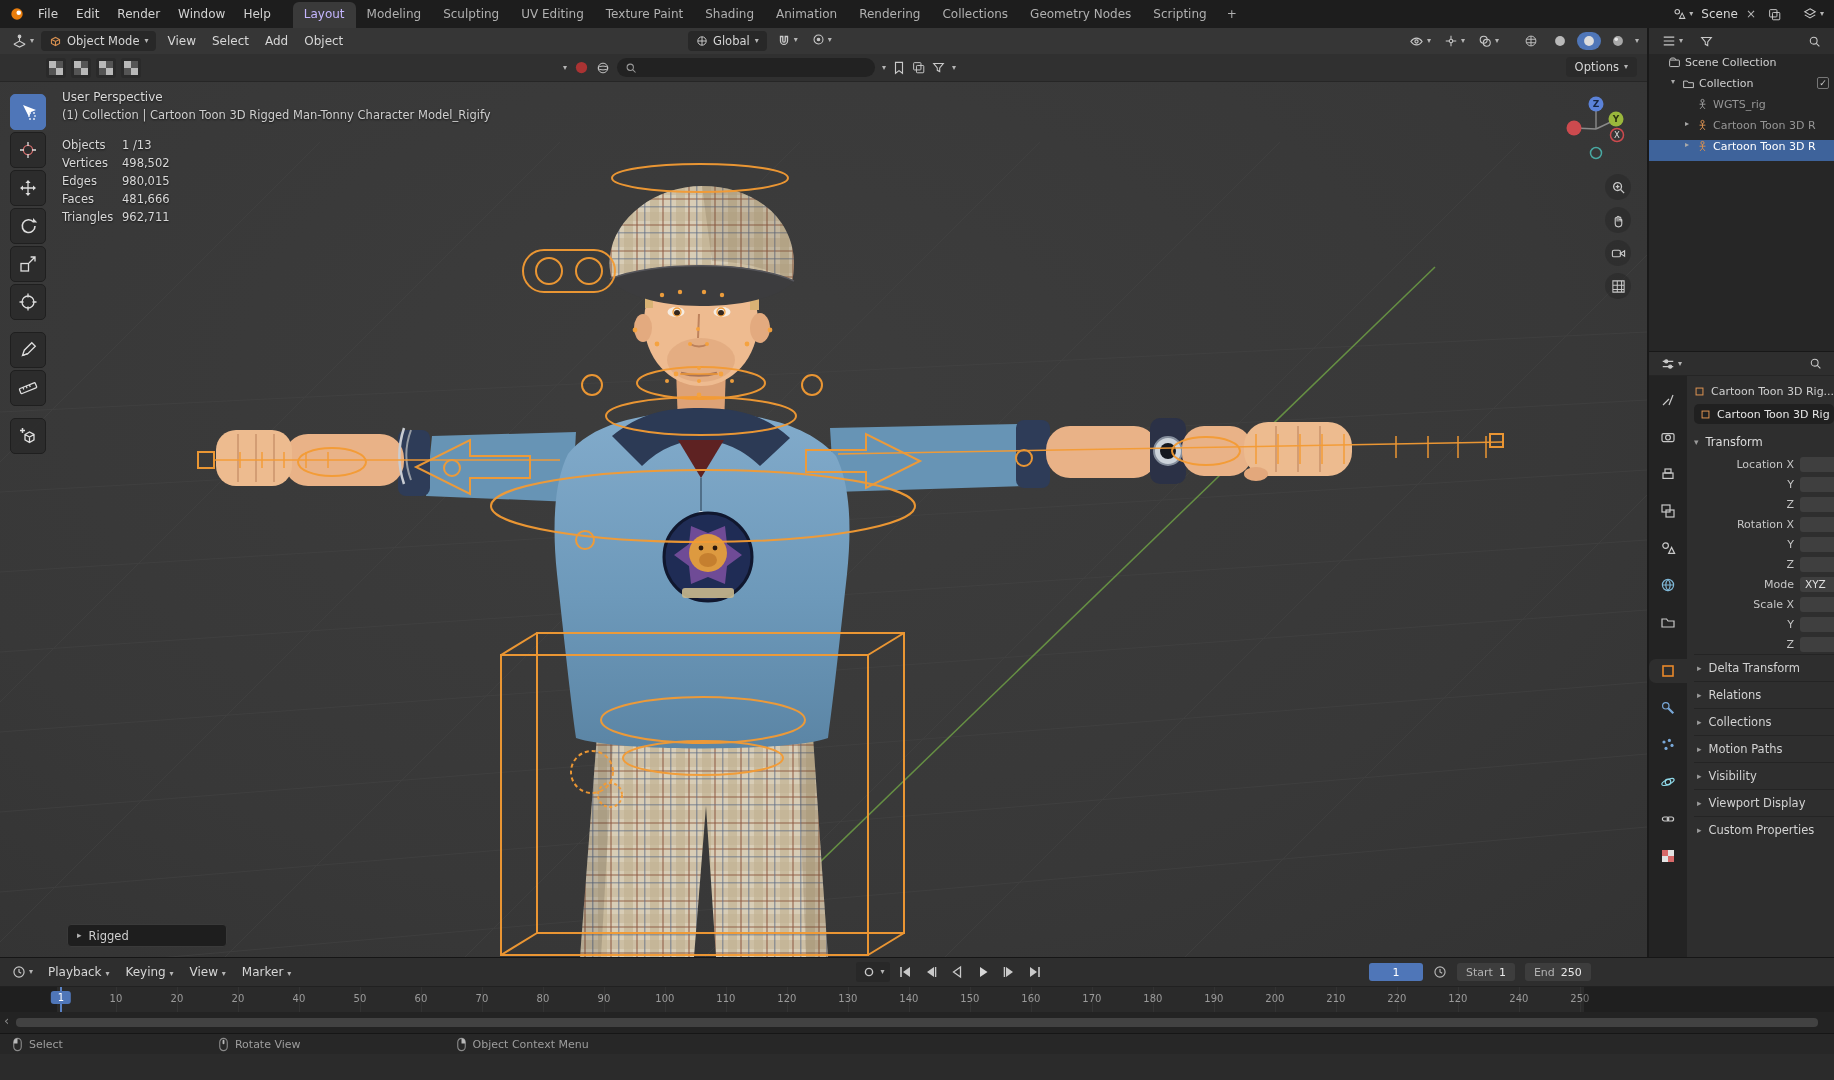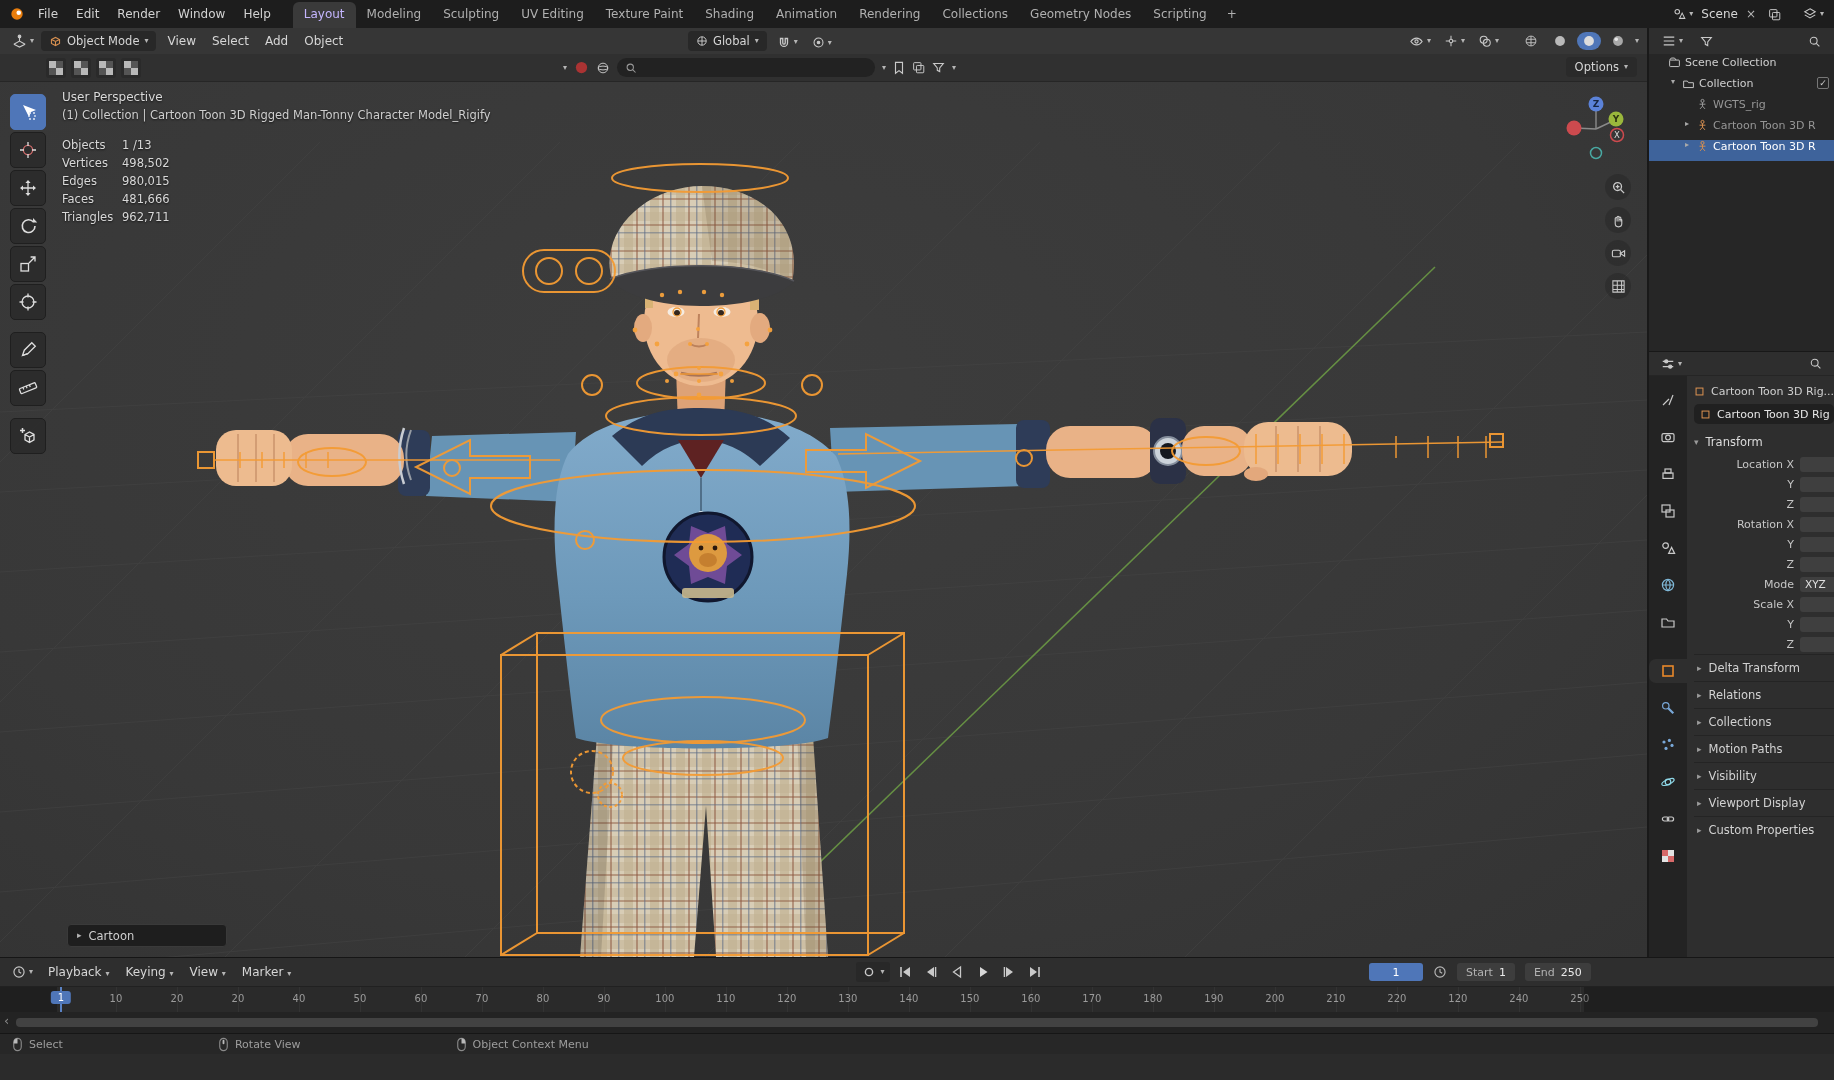--- a/index.html
+++ b/index.html
@@ -21,21 +21,21 @@
   .mb-right{margin-left:auto;display:flex;align-items:center;gap:4px}
   .dd{display:flex;align-items:center;gap:5px;background:#282828;border-radius:4px;padding:3px 8px;font-size:11.5px;white-space:nowrap}
   .caret{font-size:8px;color:#b5b5b5;line-height:1}
   .i{display:inline-flex;align-items:center;line-height:0}
   .icon-btn{display:inline-flex;align-items:center;gap:3px;padding:2px 4px;border-radius:3px}
 
   
   .headerrow{height:26px;display:flex;background:#363636}
   .vp-header{flex:0 0 1649px;position:relative;background:#363636;display:flex;align-items:center;gap:3px;padding:0 8px;border-right:2px solid #191919}
   .hdr-menu{padding:3px 8px;color:#d6d6d6;white-space:nowrap}
-  .vh-center{position:absolute;left:688px;display:flex;align-items:flex-end;gap:6px}
+  .vh-center{position:absolute;left:688px;display:flex;align-items:flex-start;gap:6px}
   .vh-right{position:absolute;right:8px;display:flex;align-items:center;gap:5px}
   .shade-pill{display:inline-flex;align-items:center;padding:2px 5px;border-radius:9px}
   .shade-pill.active{background:#4f76b8}
   .outliner-header{flex:1;background:#2e2e2e;display:flex;align-items:center;gap:9px;padding:0 9px}
   .oh-spacer{flex:1}
 
   
   .main{display:flex;height:903px}
   .vp-col{width:1649px;display:flex;flex-direction:column;border-right:2px solid #191919}
 
@@ -755,21 +755,21 @@
               <span class="i">
                 <svg width="15" height="15" viewBox="0 0 16 16" fill="none" stroke="#c9c9c9" stroke-width="1.1">
                   <path d="M2 2h12v12H2zM2 6.7h12M2 11.3h12M6.7 2v12M11.3 2v12"></path>
                 </svg>
               </span>
             </div>
         </div>
 
         <div class="import-panel">
           <span class="caret" style="font-size:9px">▸</span>
-          <span>Cartoon</span>
+          <span>Rigged</span>
         </div>
       </div>
     </div>
 
     <div class="right-col">
       <div class="outliner" id="outliner-mount">
           <div class="o-row" style="padding-left:5px">
       <span class="o-caret"></span>
       <span class="i">
               <svg width="13" height="13" viewBox="0 0 16 16" fill="none" stroke="#c9c9c9" stroke-width="1.2">

